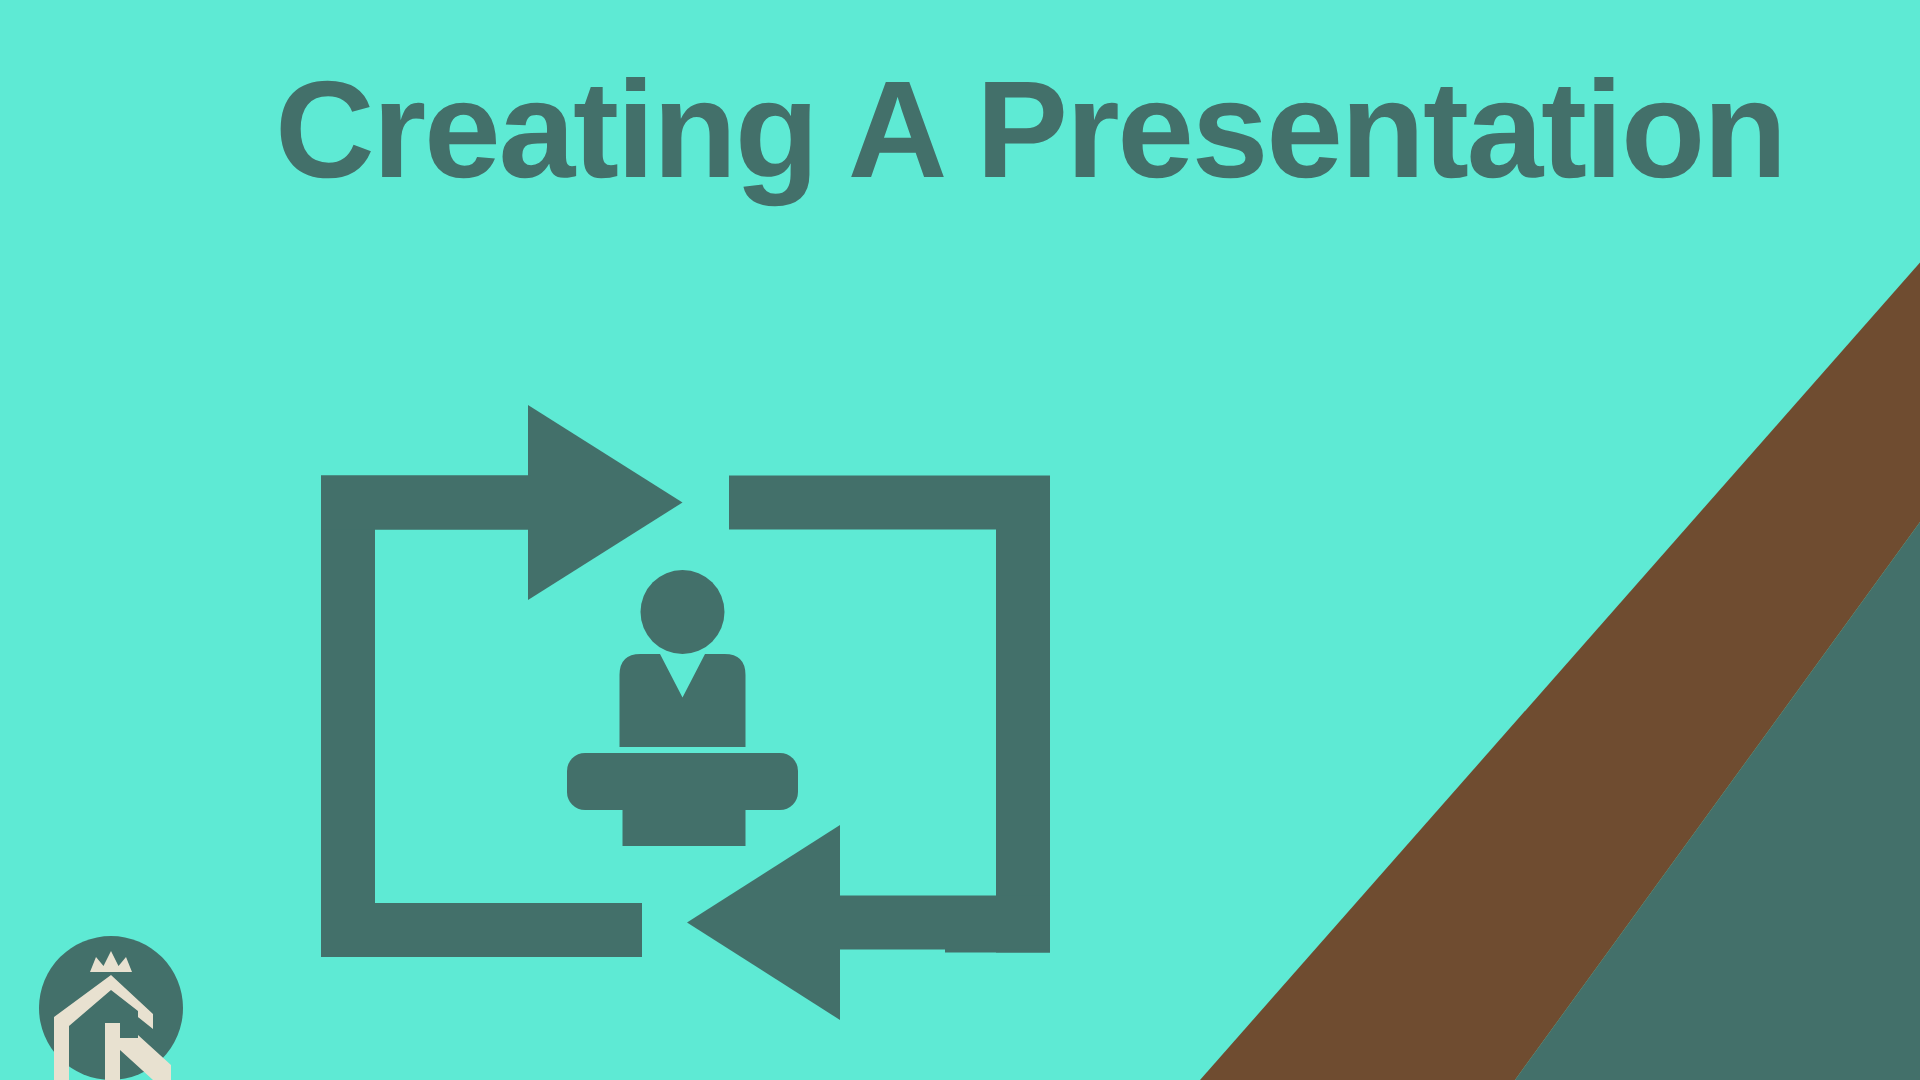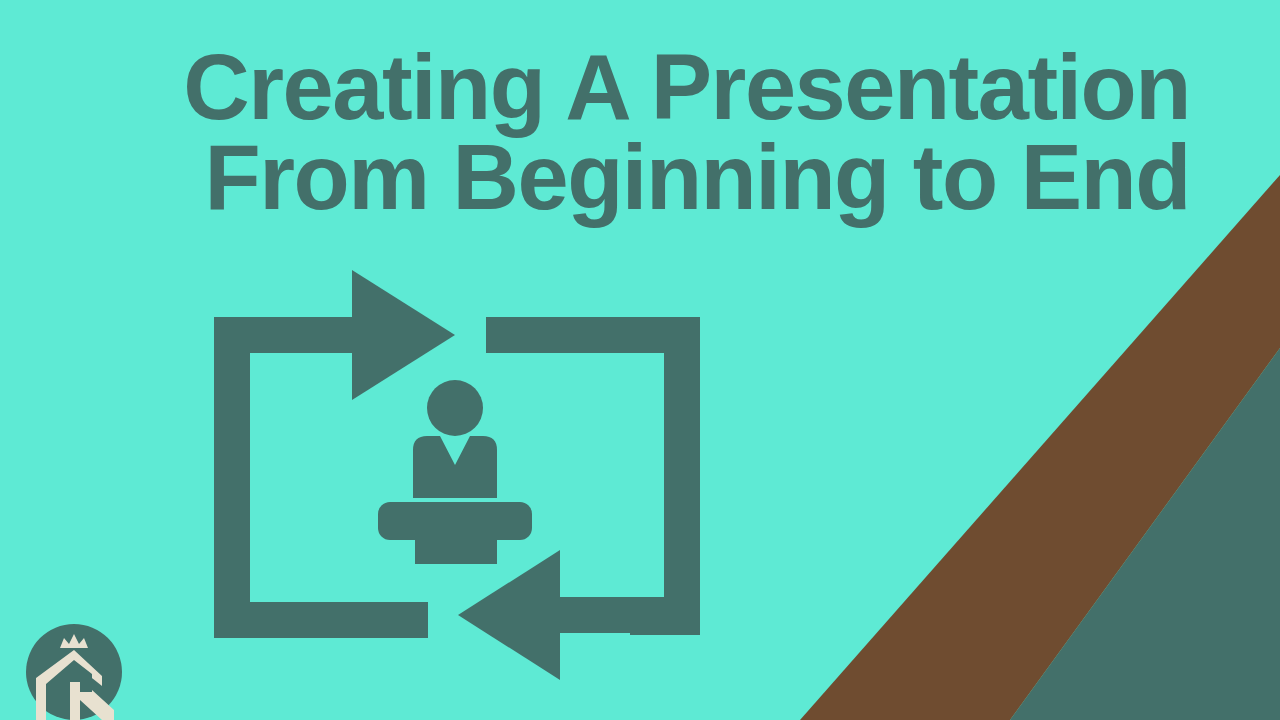--- a/index.html
+++ b/index.html
@@ -66,21 +66,20 @@
 
 <div id="slide">
 
   <svg class="corner-band" viewBox="0 0 1280 720" aria-hidden="true">
     <polygon points="1280,348 1280,720 1010,720" fill="#43706A"></polygon>
     <polygon points="1280,175 1280,348 1010,720 800,720" fill="#6F4C30"></polygon>
   </svg>
 
   <div class="title-block">
     <div class="title-line">Creating A Presentation</div>
-    <div class="title-line">From Beginning to End</div>
   </div>
 
   <svg class="cycle-icon" viewBox="0 0 520 440" aria-hidden="true">
     <g fill="#43706A">
 
       <path d="M14,67 L152,67 L152,103 L50,103 L50,352 L14,352 Z"></path>
 
       <polygon points="152,20 152,150 255,85"></polygon>
 
       <rect x="14" y="67" width="140" height="36"></rect>

